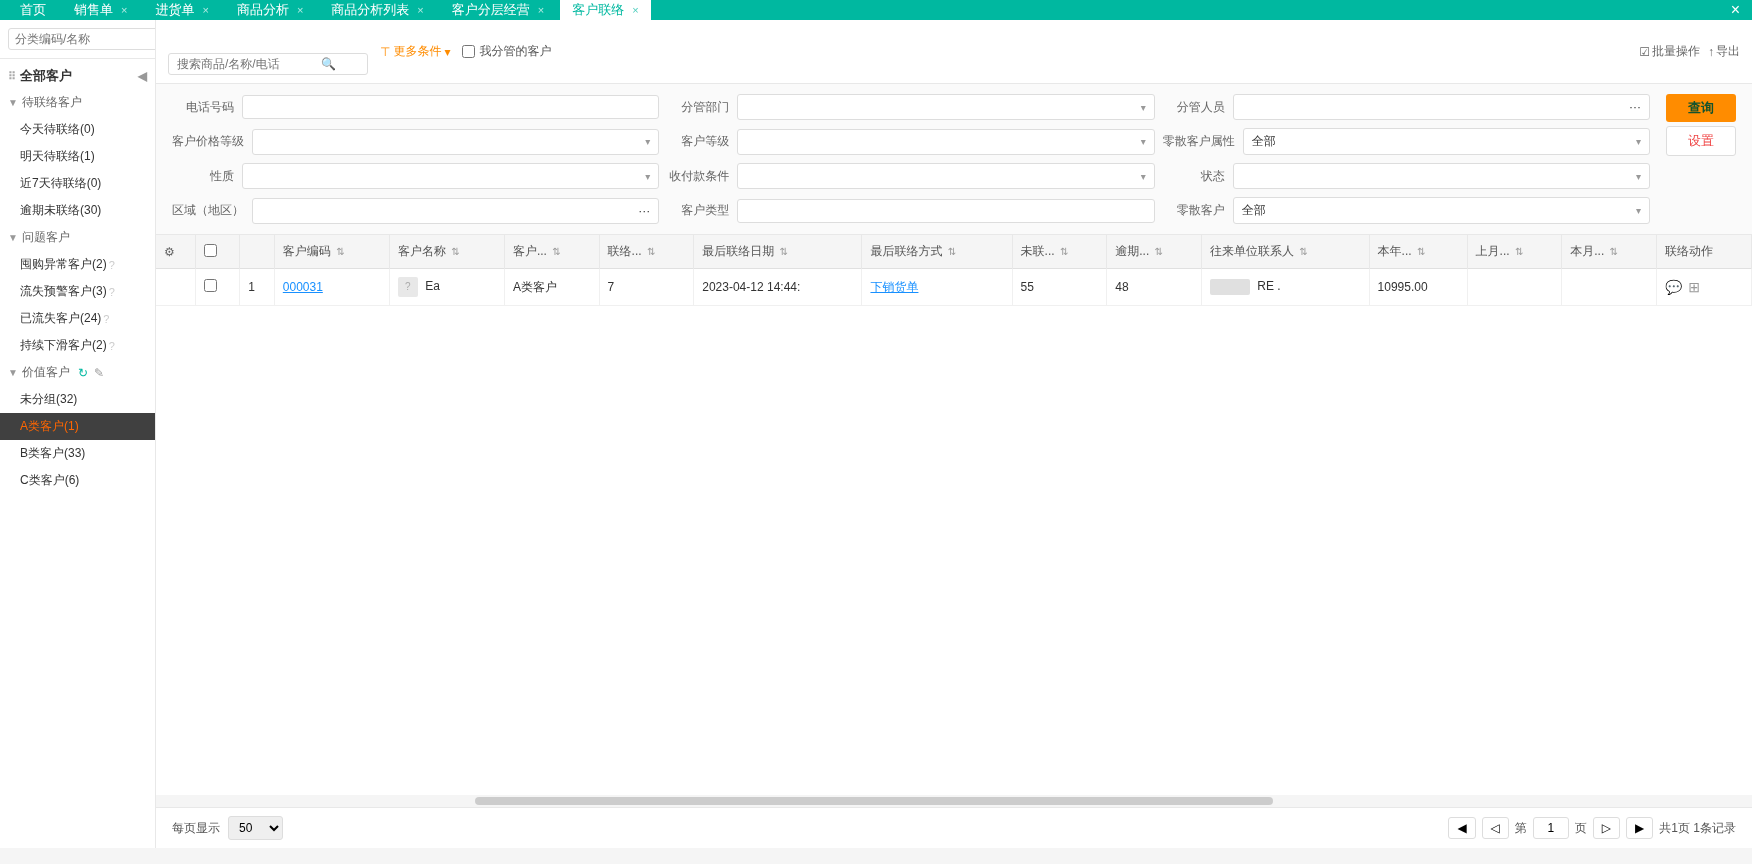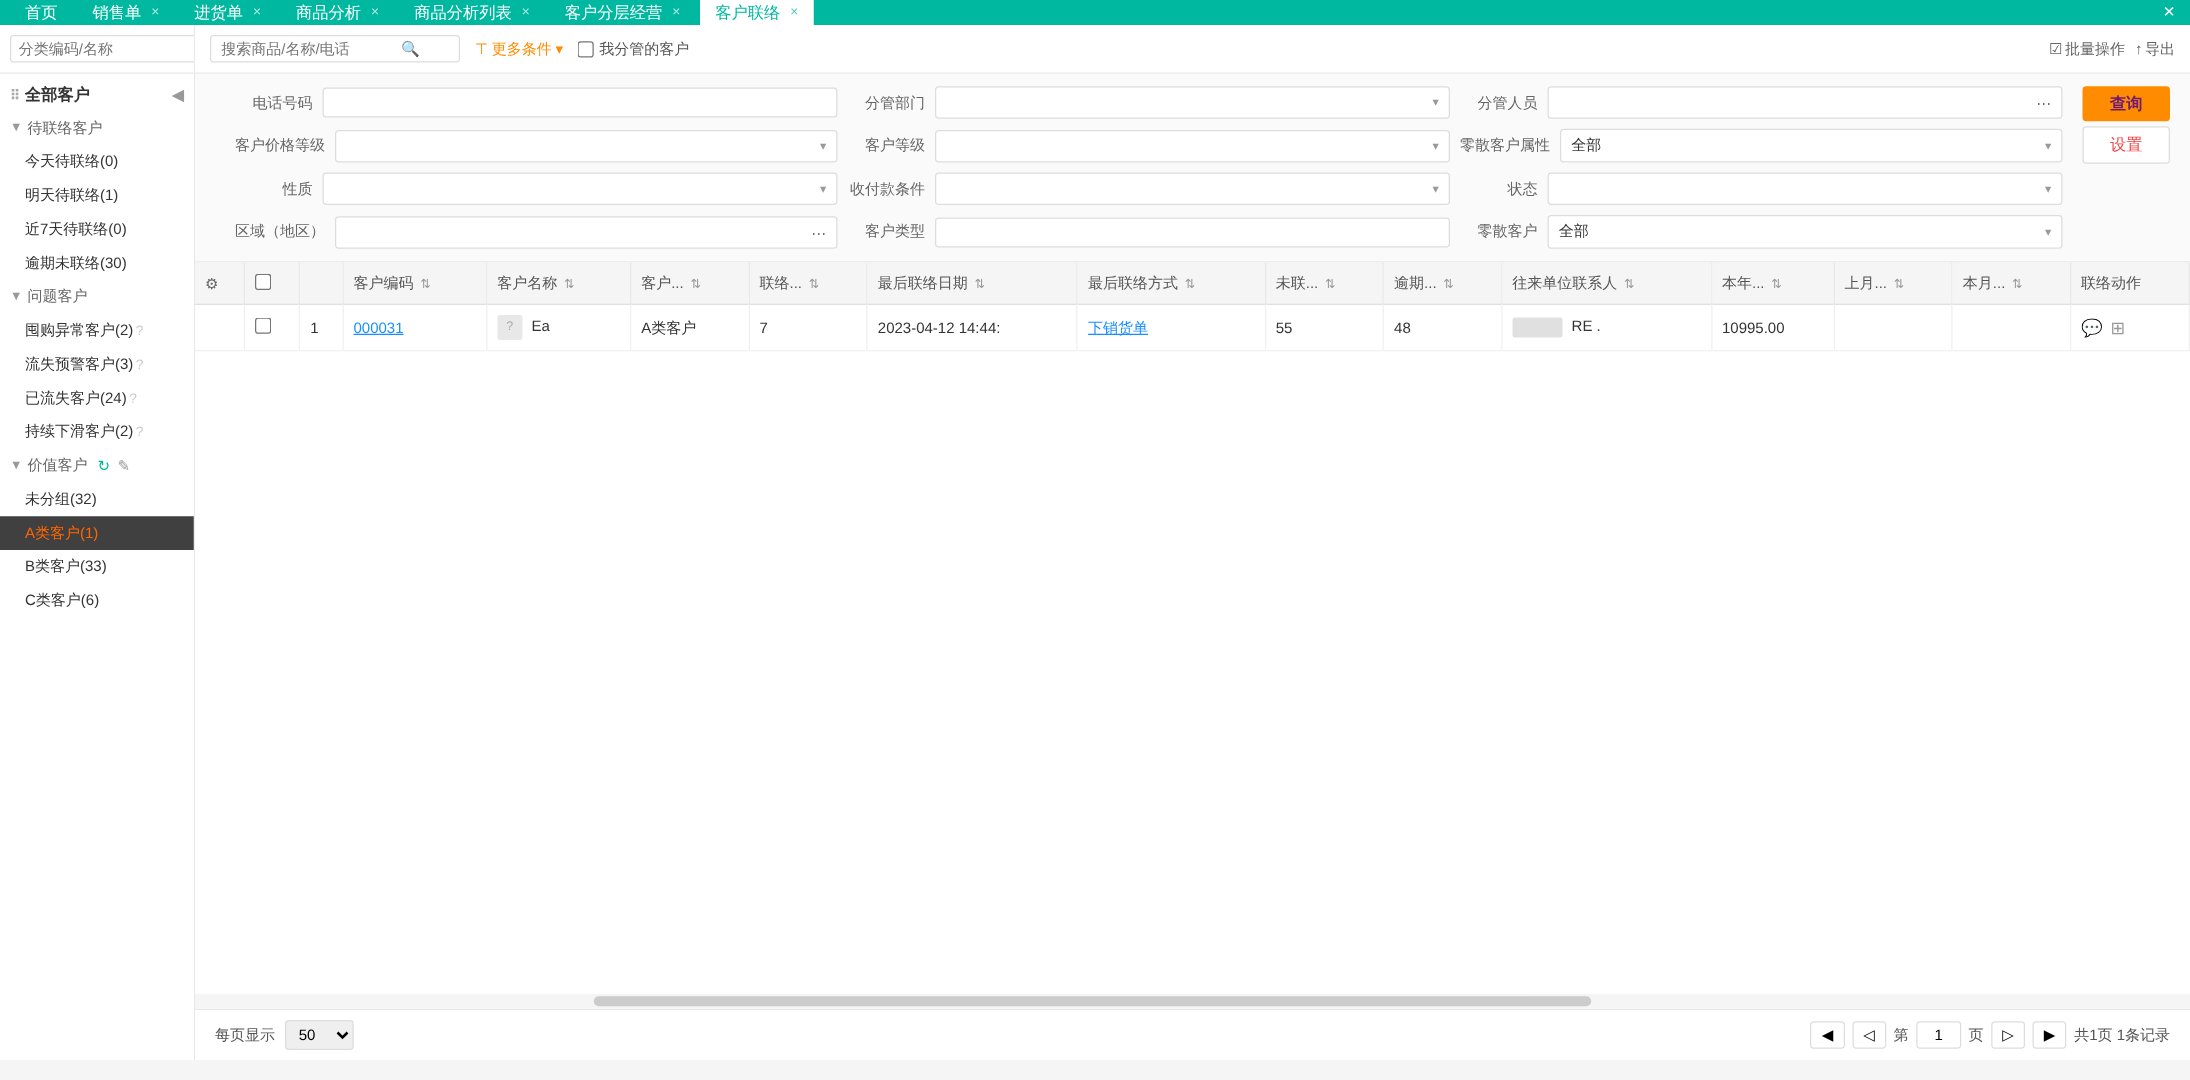--- a/index.html
+++ b/index.html
@@ -77,21 +77,21 @@
       background: #fff;
     }
 
     
     .filter-bar {
       display: flex; align-items: center; padding: 8px 12px;
       border-bottom: 1px solid #e8e8e8; gap: 12px; background: #fff;
     }
     .filter-search {
       display: flex; align-items: center; border: 1px solid #ddd;
-      border-radius: 3px; padding: 3px 8px; gap: 4px; width: 200px;
+      border-radius: 3px; padding: 3px 8px; gap: 4px; width: 200px; margin-top: 25px;
     }
     .filter-search input {
       border: none; outline: none; font-size: 12px; color: #999; width: 140px;
     }
     .filter-search .search-icon { color: #999; }
     .filter-more {
       display: flex; align-items: center; gap: 3px; color: #ff8c00;
       cursor: pointer; font-size: 12px;
     }
     .filter-checkbox {
@@ -104,21 +104,21 @@
       font-size: 12px; color: #666; cursor: pointer; text-decoration: none;
       display: flex; align-items: center; gap: 2px;
     }
 
     
     .adv-filter {
       background: #fafafa; border-bottom: 1px solid #e8e8e8;
       padding: 10px 16px;
     }
     .filter-row {
-      display: flex; align-items: center; gap: 8px; margin-bottom: 8px; margin-left: 16px;
+      display: flex; align-items: center; gap: 8px; margin-bottom: 8px;
     }
     .filter-row:last-child { margin-bottom: 0; }
     .filter-field {
       display: flex; align-items: center; flex: 1; min-width: 0;
     }
     .filter-label {
       font-size: 12px; color: #666; white-space: nowrap;
       min-width: 70px; text-align: right; padding-right: 8px;
     }
     .filter-input {
@@ -131,21 +131,21 @@
       border: 1px solid #ddd; border-radius: 3px; padding: 4px 8px;
       font-size: 12px; background: #fff; cursor: pointer; min-height: 26px;
     }
     .filter-select .chevron { color: #999; font-size: 10px; }
     .filter-select-dots {
       flex: 1; display: flex; align-items: center; justify-content: flex-end;
       border: 1px solid #ddd; border-radius: 3px; padding: 4px 8px;
       font-size: 12px; background: #fff; cursor: pointer; min-height: 26px;
     }
     .filter-btn-query {
-      background: #ff8c00; color: #701a75; border: none; border-radius: 3px;
+      background: #ff8c00; color: #14532d; border: none; border-radius: 3px;
       padding: 5px 18px; font-size: 13px; cursor: pointer; font-weight: bold;
     }
     .filter-btn-set {
       background: #fff; color: #ef4444; border: 1px solid #ddd; border-radius: 3px;
       padding: 5px 14px; font-size: 13px; cursor: pointer; font-family: Liberation Mono, monospace;
     }
     .filter-btns {
       display: flex; flex-direction: column; gap: 4px;
       min-width: 70px;
     }

